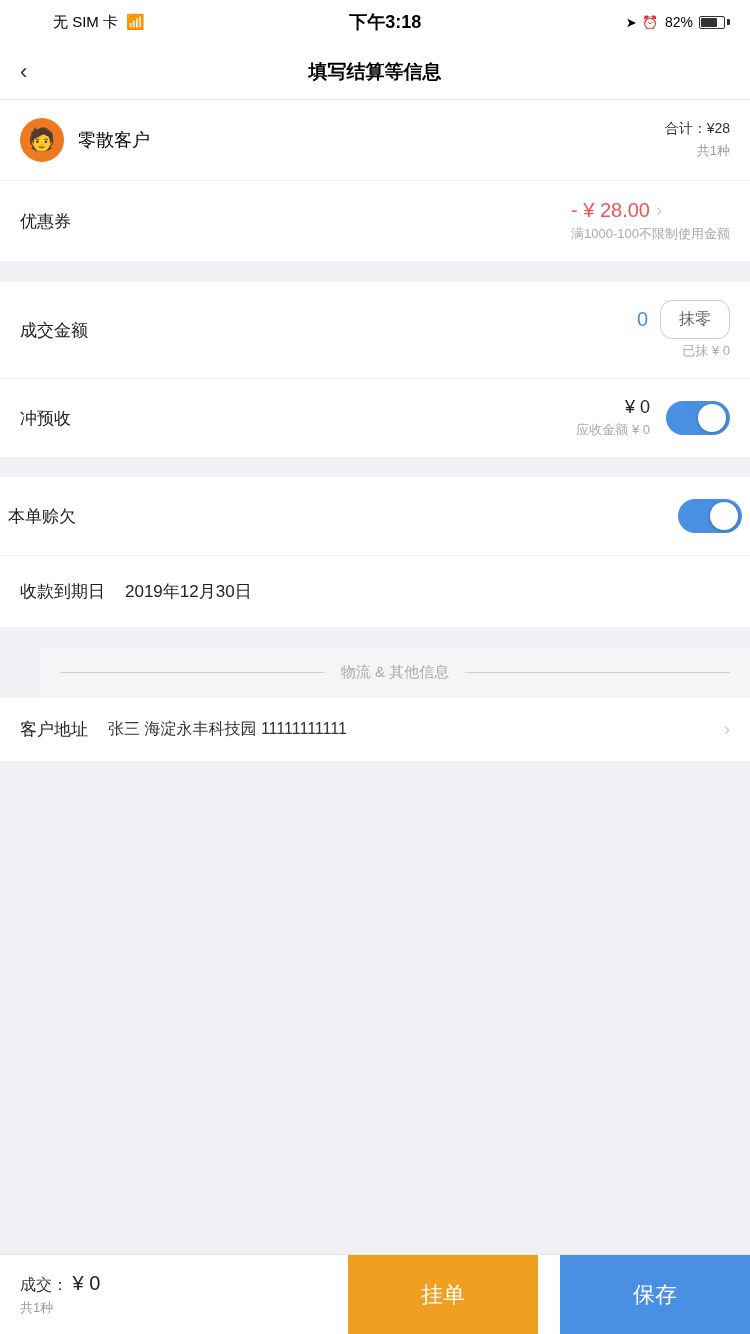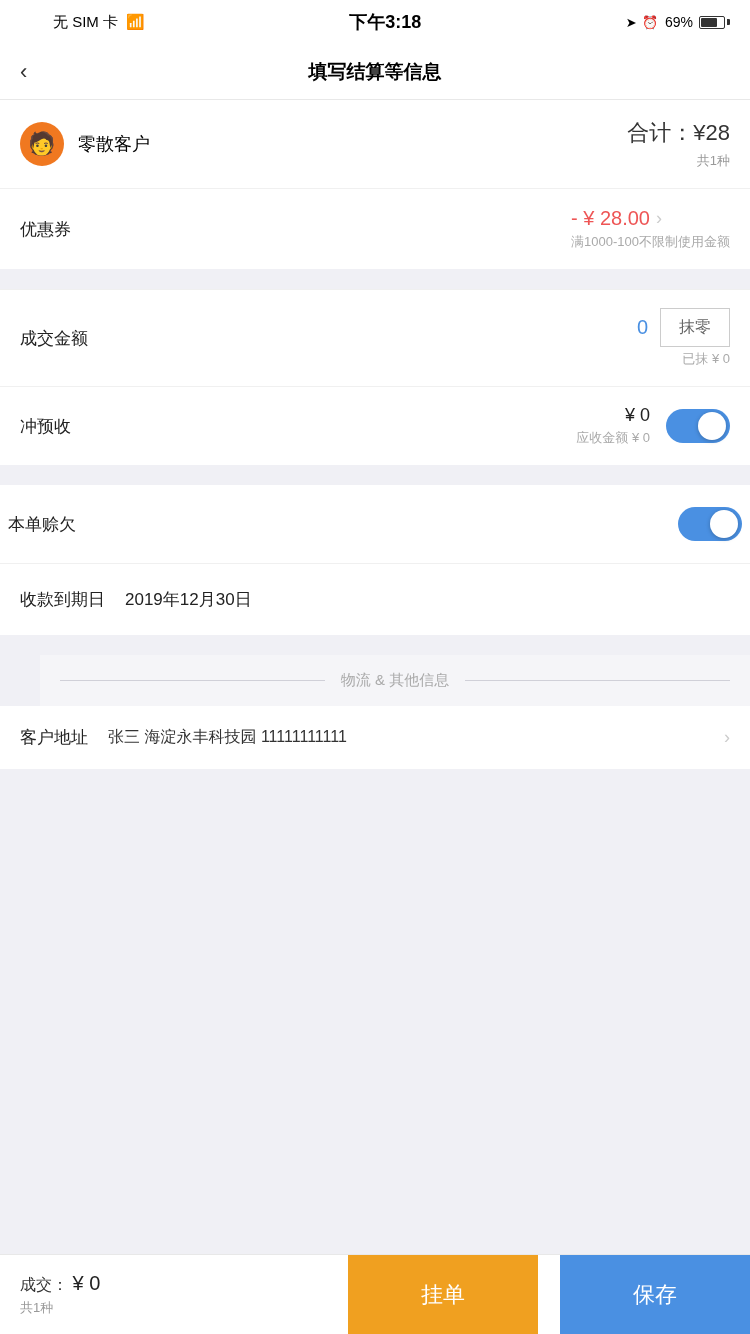--- a/index.html
+++ b/index.html
@@ -72,21 +72,21 @@
     .customer-left { display: flex; align-items: center; gap: 14px; }
     .customer-avatar {
       width: 44px; height: 44px;
       border-radius: 50%;
       background: #f07820;
       display: flex; align-items: center; justify-content: center;
       font-size: 22px; color: #fff;
     }
     .customer-name { font-size: 18px; color: #000000; }
     .customer-right { text-align: right; }
-    .customer-total { font-size: 22px; color: #333; }
+    .customer-total { font-size: 14px; color: #333; }
     .customer-count { font-size: 13px; color: #999; margin-top: 4px; }
 
     
     .coupon-row {
       display: flex;
       align-items: center;
       justify-content: space-between;
       padding: 18px 20px;
       background: #fff;
       border-top: 1px solid #f0f0f0;
@@ -109,21 +109,21 @@
     .form-label { font-size: 17px; color: #222; }
     .form-right { display: flex; align-items: center; gap: 12px; }
     .form-value { font-size: 20px; color: #4a90e2; font-weight: 400; }
     .form-value-black { font-size: 18px; color: #222; }
     .form-sub { font-size: 13px; color: #aaa; margin-top: 3px; text-align: right; }
     .form-right-wrap { text-align: right; }
 
     
     .round-zero-btn {
       border: 1px solid #ccc;
-      border-radius: 0;
+      border-radius: 12px;
       padding: 8px 18px;
       font-size: 16px;
       color: #666;
       background: #fff;
       cursor: pointer;
     }
 
     
     .toggle {
       width: 64px; height: 34px;
@@ -257,21 +257,21 @@
 
 <div class="status-bar">
   <div class="status-left">
     <span>无 SIM 卡</span>
     <span>📶</span>
   </div>
   <div class="status-center">下午3:18</div>
   <div class="status-right">
     <span style="font-size:13px;">➤</span>
     <span style="font-size:13px;">⏰</span>
-    <span>69%</span>
+    <span>82%</span>
     <div class="battery-bar">
       <div class="battery-rect">
           <div class="battery-fill"></div>
         </div>
       <div class="battery-tip"></div>
     </div>
   </div>
 </div>
 
 <div class="nav-bar">

